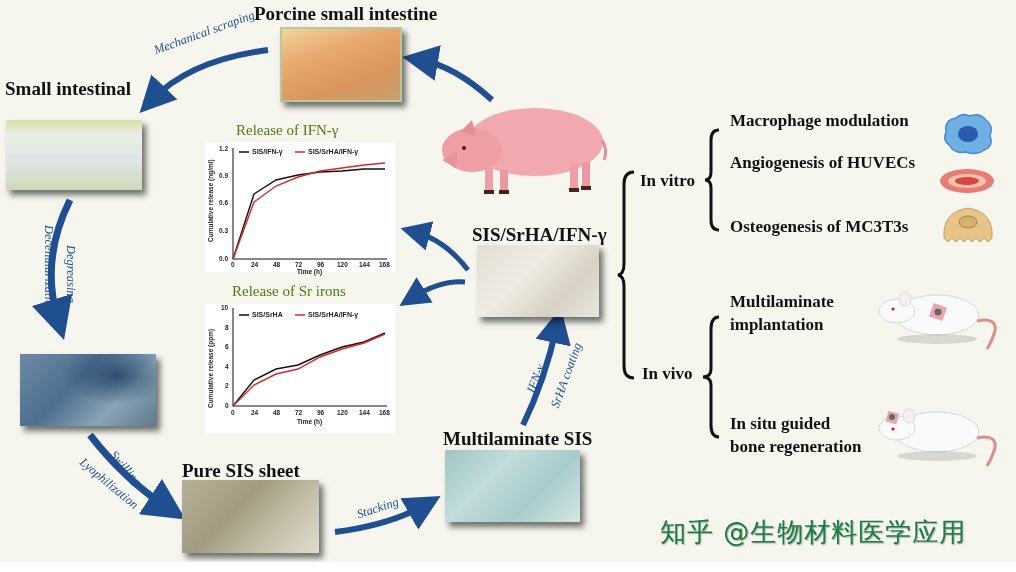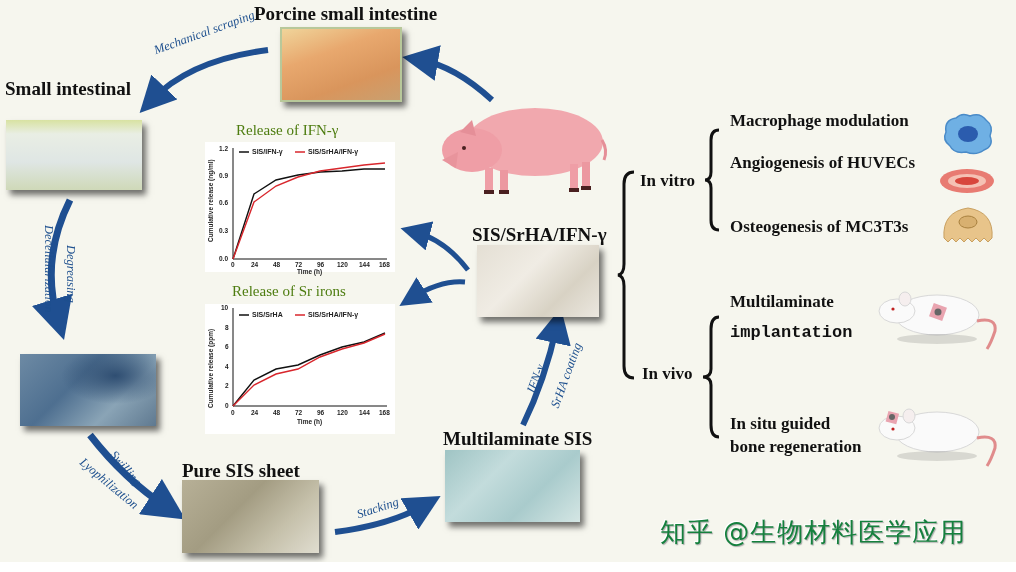--- a/index.html
+++ b/index.html
@@ -178,21 +178,21 @@
     <path d="M4,36 Q2,10 28,6 Q54,10 52,36 L48,40 L44,36 L40,40 L36,36 L32,40 L28,36 L24,40 L20,36 L16,40 L12,36 L8,40 Z" fill="#e8c48a" stroke="#c9a060" stroke-width="1"></path>
     <ellipse cx="28" cy="20" rx="9" ry="6" fill="#d8b070" stroke="#a8803e" stroke-width="1"></ellipse>
   </svg>
 
   <div class="label lbl-md" style="left:642px;top:363px;">In vivo</div>
   <svg class="brace" width="20" height="124" style="left:703px;top:315px;">
     <path d="M16,2 Q8,2 8,14 L8,54 Q8,62 0,62 Q8,62 8,70 L8,110 Q8,122 16,122" stroke="#111" stroke-width="3" fill="none"></path>
   </svg>
 
   <div class="label lbl-md" style="left:730px;top:291px;">Multilaminate</div>
-  <div class="label lbl-md" style="left:730px;top:322px;font-family:Liberation Mono, monospace;">implantation</div>
+  <div class="label lbl-md" style="left:730px;top:314px;">implantation</div>
   <div class="label lbl-md" style="left:730px;top:413px;">In situ guided</div>
   <div class="label lbl-md" style="left:730px;top:436px;">bone regeneration</div>
 
   <svg width="130" height="70" style="left:875px;top:283px;">
     <ellipse cx="62" cy="32" rx="42" ry="20" fill="#fafafa" stroke="#d8d8d8" stroke-width="1"></ellipse>
     <ellipse cx="22" cy="28" rx="18" ry="12" fill="#fafafa" stroke="#d8d8d8" stroke-width="1"></ellipse>
     <ellipse cx="30" cy="16" rx="6" ry="7" fill="#f5eeee" stroke="#d8d8d8" stroke-width="1"></ellipse>
     <circle cx="18" cy="26" r="1.6" fill="#c02020"></circle>
     <rect x="56" y="22" width="14" height="14" fill="#e9a4b0" transform="rotate(20 63 29)"></rect>
     <circle cx="63" cy="29" r="3.5" fill="#666"></circle>

